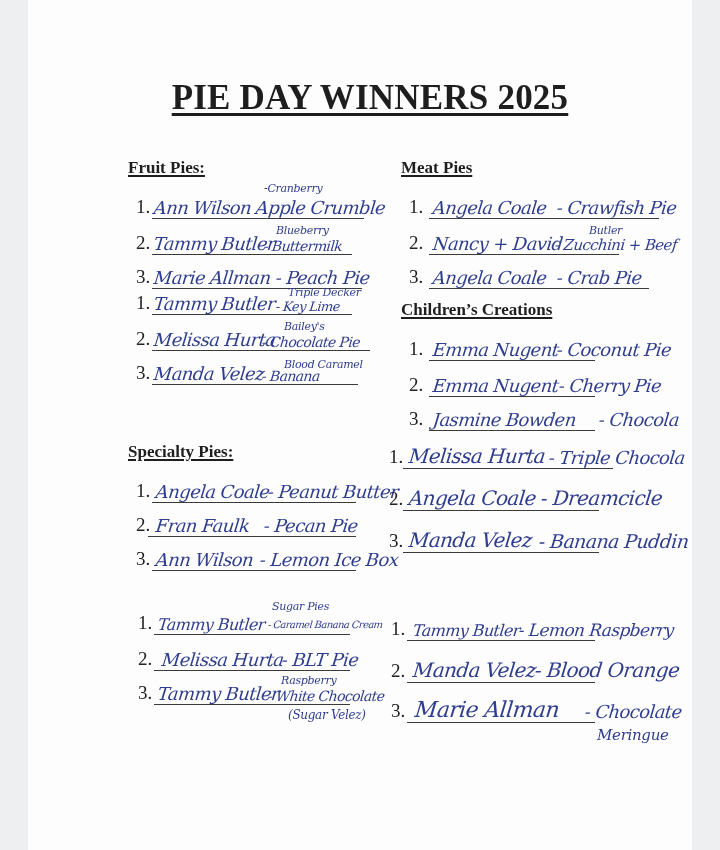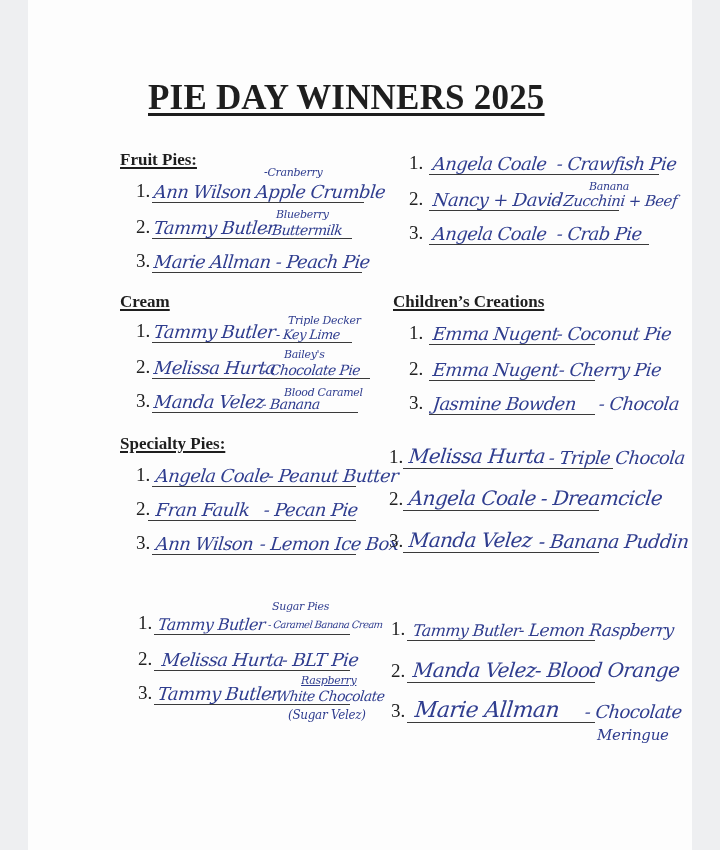--- a/index.html
+++ b/index.html
@@ -10,27 +10,27 @@
     font-family: "Liberation Serif", serif;
   }
   .sheet {
     position: absolute; left: 28px; top: 0; width: 664px; height: 850px;
     background: #fdfdfd;
   }
   .title {
     position: absolute; left: 148px; top: 78px; width: 444px;
     font-family: "Liberation Serif", serif;
     font-weight: bold; font-size: 35px; color: #1e1e1e;
-    text-align: left; letter-spacing: 0.2px;
+    text-align: center; letter-spacing: 0.2px;
     text-decoration: underline; text-decoration-thickness: 3px;
     text-underline-offset: 4px; white-space: nowrap;
   }
   .section { position: absolute; }
   .section h2 {
-    margin: 4px; font-size: 17px; font-weight: bold; color: #1e1e1e;
+    margin: 12px; font-size: 17px; font-weight: bold; color: #1e1e1e;
     text-decoration: underline; text-decoration-thickness: 1.5px;
     text-underline-offset: 2px; white-space: nowrap;
     font-family: "Liberation Serif", serif;
   }
   .entry { position: relative; height: 36px; }
   .num {
     position: absolute; bottom: 6px; font-size: 19px; color: #222;
     font-family: "Liberation Serif", serif;
   }
   .rule { position: absolute; bottom: 5px; height: 1.5px; background: #3a3a3a; }
@@ -70,43 +70,43 @@
   </div>
   <div class="entry" style="height:34px;">
     <span class="num" style="left:20px">3.</span>
     <div class="rule" style="left:36px; width:210px;"></div>
     <span class="hand" style="left:38px">Marie Allman</span>
     <span class="hand" style="left:160px">- Peach Pie</span>
   </div>
 </div>
 
 <div class="section" style="left:389px; top:146px; width:300px;">
+  <h2>Meat Pies</h2>
   <div class="entry" style="height:34px;">
     <span class="num" style="left:20px">1.</span>
     <div class="rule" style="left:40px; width:230px;"></div>
     <span class="hand" style="left:44px">Angela Coale</span>
     <span class="hand" style="left:168px">- Crawfish Pie</span>
   </div>
   <div class="entry" style="height:36px;">
     <span class="num" style="left:20px">2.</span>
     <div class="rule" style="left:40px; width:190px;"></div>
     <span class="hand" style="left:44px">Nancy + David</span>
     <span class="hand" style="left:166px; font-size:15px;">- Zucchini + Beef</span>
-    <span class="note" style="left:200px; top:0px;">Banana</span>
+    <span class="note" style="left:200px; top:0px;">Butler</span>
   </div>
   <div class="entry" style="height:34px;">
     <span class="num" style="left:20px">3.</span>
     <div class="rule" style="left:40px; width:220px;"></div>
     <span class="hand" style="left:44px">Angela Coale</span>
     <span class="hand" style="left:168px">- Crab Pie</span>
   </div>
 </div>
 
 <div class="section" style="left:116px; top:288px; width:270px;">
-  <h2>Cream</h2>
   <div class="entry" style="height:32px;">
     <span class="num" style="left:20px">1.</span>
     <div class="rule" style="left:36px; width:200px;"></div>
     <span class="hand" style="left:38px">Tammy Butler</span>
     <span class="hand" style="left:160px; font-size:13px;">- Key Lime</span>
     <span class="note" style="left:172px; top:-2px;">Triple Decker</span>
   </div>
   <div class="entry" style="height:36px;">
     <span class="num" style="left:20px">2.</span>
     <div class="rule" style="left:36px; width:218px;"></div>
@@ -200,21 +200,21 @@
     <span class="num" style="left:0px">2.</span>
     <div class="rule" style="left:16px; width:196px;"></div>
     <span class="hand" style="left:24px">Melissa Hurta</span>
     <span class="hand" style="left:144px">- BLT Pie</span>
   </div>
   <div class="entry" style="height:34px;">
     <span class="num" style="left:0px">3.</span>
     <div class="rule" style="left:16px; width:196px;"></div>
     <span class="hand" style="left:20px">Tammy Butler</span>
     <span class="hand" style="left:130px; font-size:14px;">- White Chocolate</span>
-    <span class="note" style="left:163px; top:-2px;text-decoration:underline;">Raspberry</span>
+    <span class="note" style="left:143px; top:-2px;">Raspberry</span>
     <span class="note" style="left:150px; top:32px; font-size:12px;">(Sugar Velez)</span>
   </div>
 </div>
 
 <div class="section" style="left:389px; top:606px; width:300px;">
   <div class="entry" style="height:40px;">
     <span class="num" style="left:2px">1.</span>
     <div class="rule" style="left:18px; width:188px;"></div>
     <span class="hand" style="left:24px; font-size:16px;">Tammy Butler</span>
     <span class="hand" style="left:130px; font-size:17px;">- Lemon Raspberry</span>

